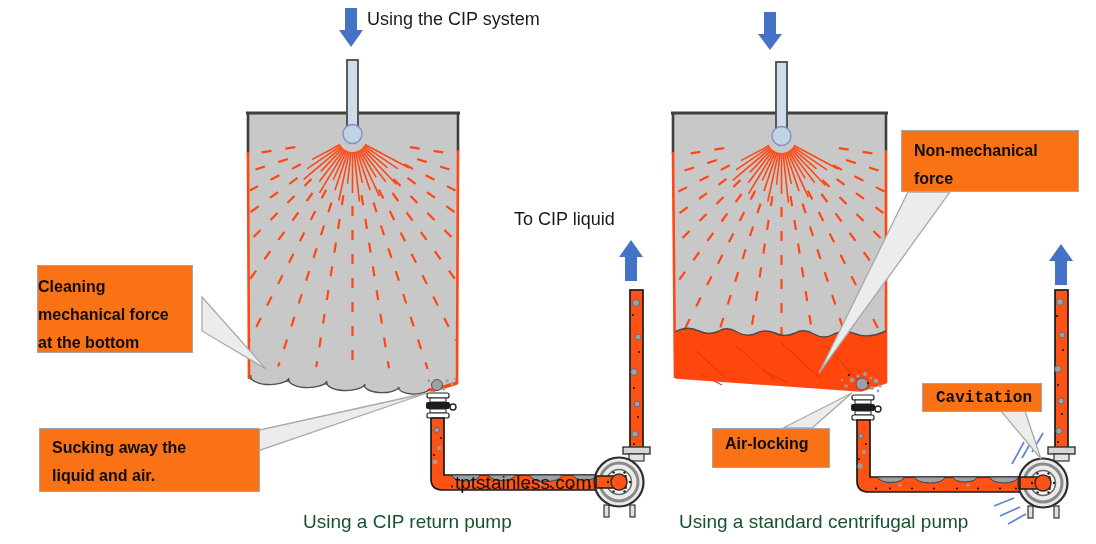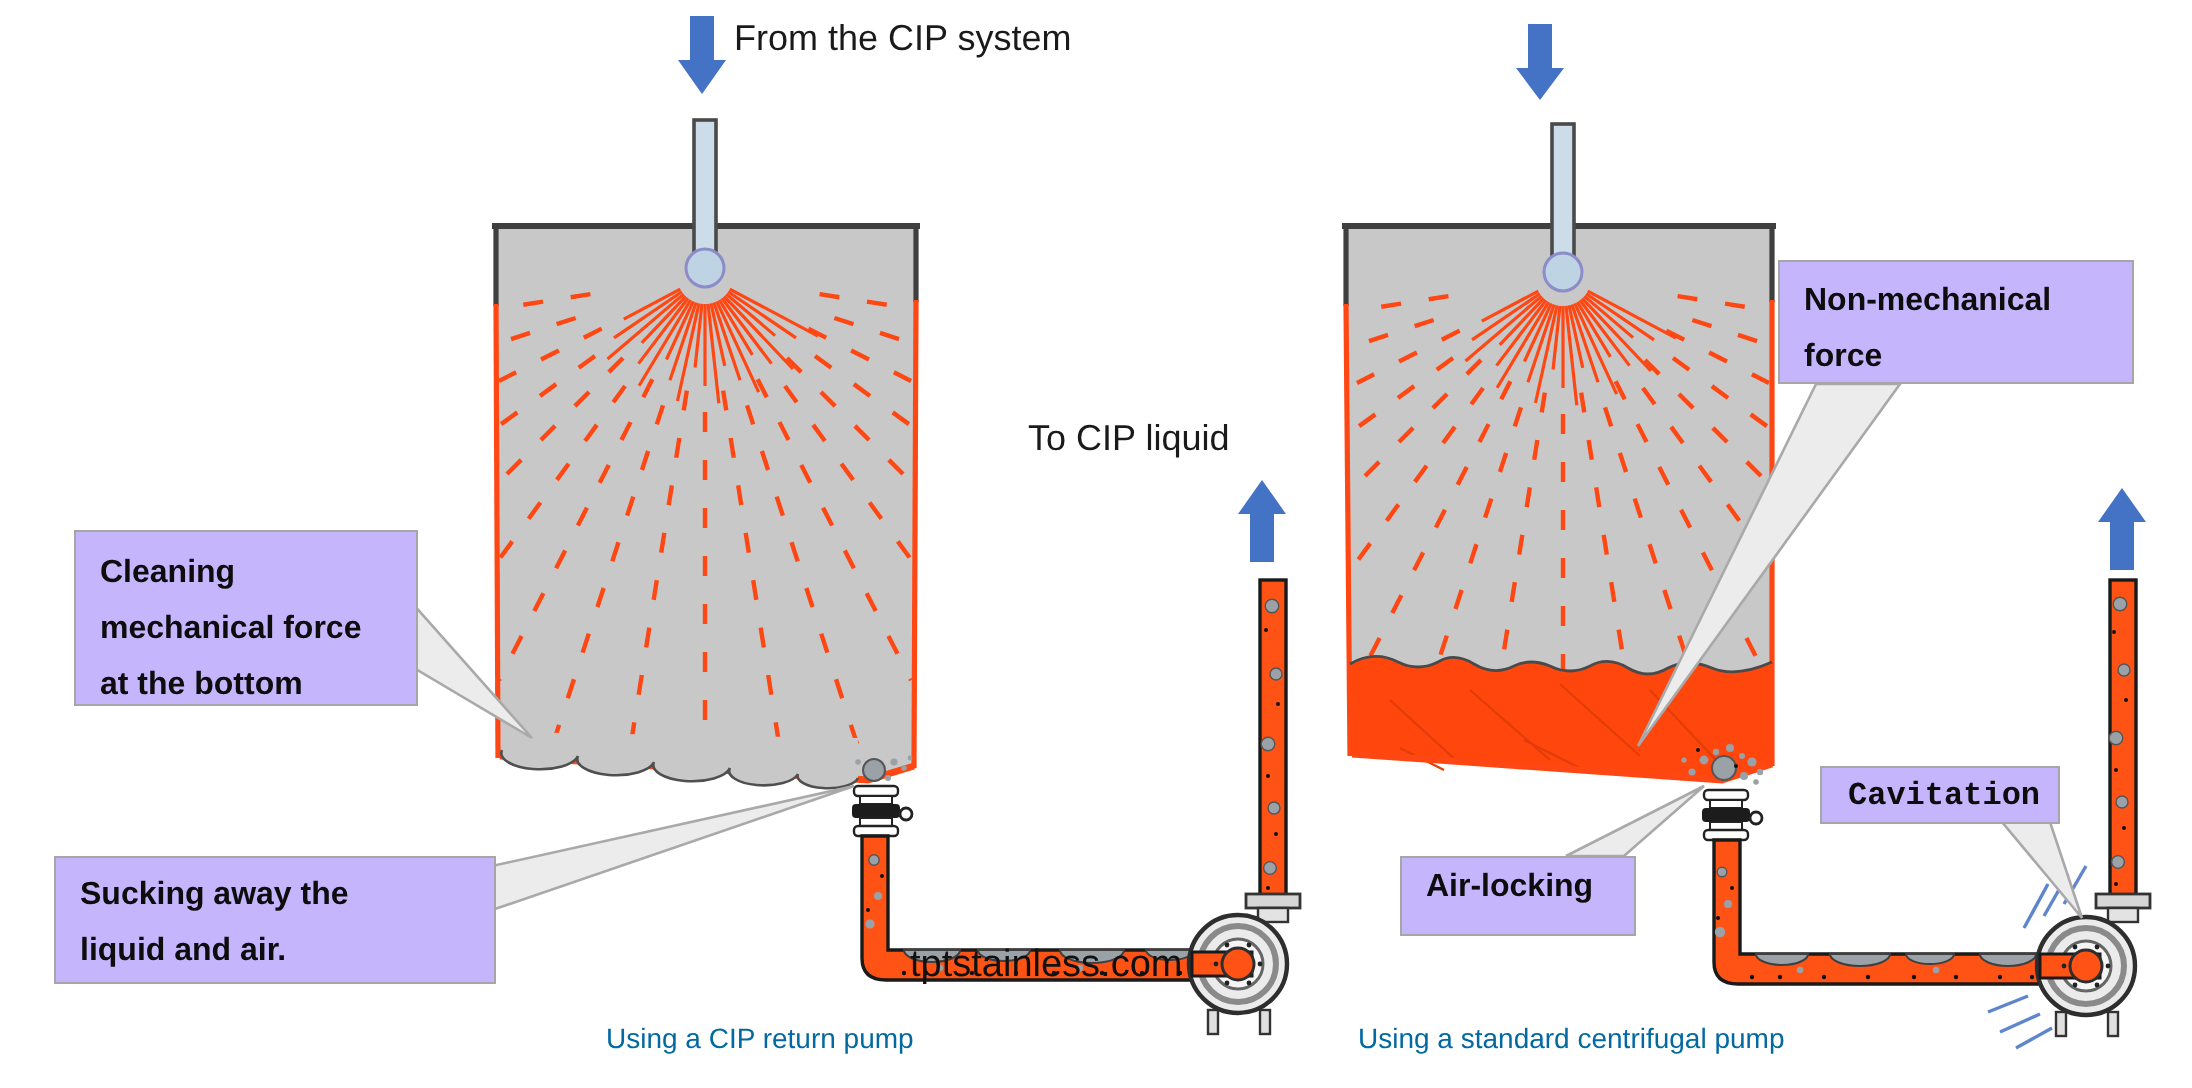--- a/index.html
+++ b/index.html
@@ -1,26 +1,26 @@
 <!DOCTYPE html>
 <html><head>
 <meta charset="utf-8">
 <style>
   html,body{margin:0;padding:0;background:#ffffff;}
   body{width:1096px;height:544px;position:relative;overflow:hidden;
        font-family:"Liberation Sans",sans-serif;color:#1a1a1a;}
   .stage{position:absolute;left:0;top:0;width:1096px;height:544px;}
   .txt{position:absolute;white-space:nowrap;}
   .lbl{font-size:18px;}
-  .caption{font-size:14px;color:#0369a1;}
+  .caption{font-size:19px;color:#14532d;}
   .watermark{font-size:19px;color:#111;}
-  .callout{position:absolute;background:#c4b5fd;border:1.6px solid #A6A6A6;
+  .callout{position:absolute;background:#f97316;border:1.6px solid #A6A6A6;
            box-sizing:border-box;font-weight:bold;color:#0d0d0d;
-           font-size:16px;white-space:pre-line;}
-  .co-cleaning{left:37px;top:265px;width:172px;height:88px;padding:7px 12px;line-height:28px;}
+           font-size:16px;white-space:pre-line;margin-left:12px;}
+  .co-cleaning{left:25px;top:265px;width:156px;height:88px;padding:7px 0;line-height:28px;}
   .co-sucking{left:27px;top:428px;width:221px;height:64px;padding:5px 12px;line-height:28px;}
   .co-nonmech{left:889px;top:130px;width:178px;height:62px;padding:6px 12px;line-height:28px;}
   .co-airlock{left:700px;top:428px;width:118px;height:40px;padding:1px 12px;line-height:27px;}
   .co-cavitation{left:910px;top:383px;width:120px;height:29px;padding:1px 13px;line-height:26px;font-family:Liberation Mono, monospace;}
 </style>
 </head>
 <body>
 
 <svg class="stage" width="1096" height="544" viewBox="0 0 1096 544">
   <defs>
@@ -339,21 +339,21 @@
 
   <g fill="#ECECEC" stroke="#A9A9A9" stroke-width="1.3">
     <polygon points="202,297 202,331 266,369"></polygon>
     <polygon points="246,433 246,455 427,393"></polygon>
     <polygon points="908,192 950,192 819,373"></polygon>
     <polygon points="783,428 812,428 852,393"></polygon>
     <polygon points="1001,411 1025,411 1041,459"></polygon>
   </g>
 </svg>
 
-<div class="txt lbl" style="left:367px;top:9px;">From the CIP system</div>
+<div class="txt lbl" style="left:367px;top:9px;">Using the CIP system</div>
 <div class="txt lbl" style="left:514px;top:209px;">To CIP liquid</div>
 <div class="txt watermark" style="left:455px;top:426px;margin-top:46px;">tptstainless.com</div>
 <div class="txt caption" style="left:303px;top:511px;">Using a CIP return pump</div>
 <div class="txt caption" style="left:679px;top:511px;">Using a standard centrifugal pump</div>
 
 <div class="callout co-cleaning">Cleaning
 mechanical force
 at the bottom</div>
 <div class="callout co-sucking">Sucking away the
 liquid and air.</div>

